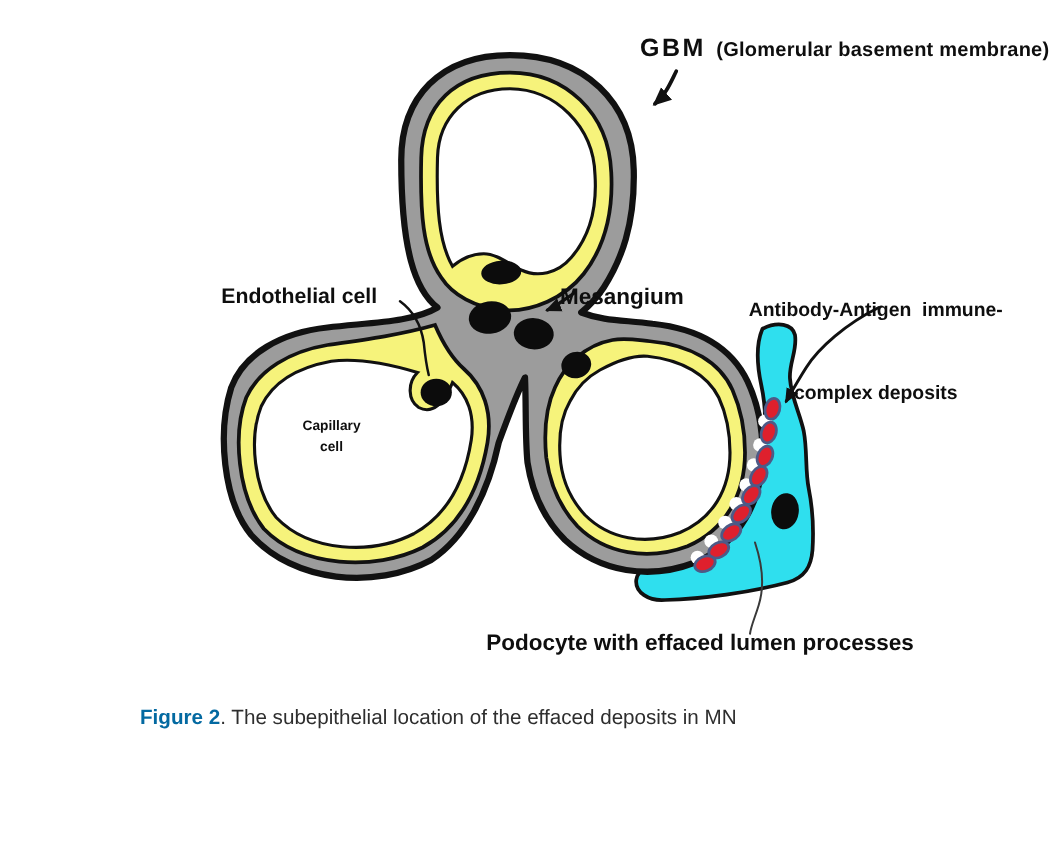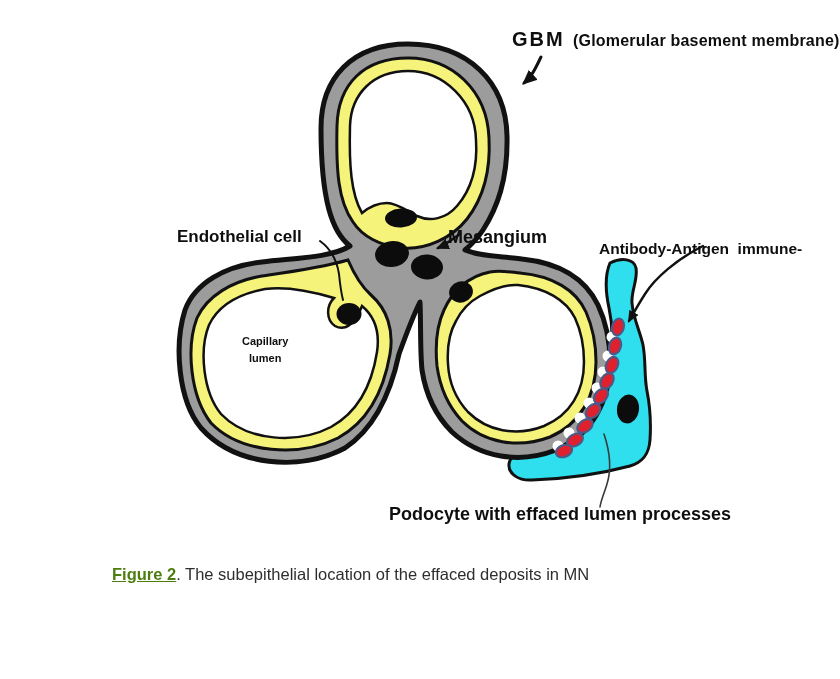--- a/index.html
+++ b/index.html
@@ -17,21 +17,21 @@
   .lbl-antibody  { left:599px; top:194px; font-size:15.5px; line-height:22px; white-space:pre; }
   .lbl-mesangium { left:448px; top:209px; font-size:18px;margin-top:18px; }
   .lbl-endo      { left:177px; top:227px; font-size:17px; }
   .lbl-capillary { left:242px; top:333px; font-size:11px; line-height:17px; }
   .lbl-podocyte  { left:389px; top:504px; font-size:18px; }
   .block { display:block;text-align:center; }
   .caption {
     position:absolute; left:112px; top:565px; font-size:16.5px; color:#2e2e2e;
     white-space:nowrap; font-family:"Liberation Sans", sans-serif;
   }
-  .caption .fig { font-weight:bold; color:#4d7c0f;text-decoration:underline; }
+  .caption .fig { font-weight:bold; color:#0369a1; }
 </style>
 </head>
 <body>
 
 <div class="stage">
 
   <svg width="840" height="679" viewBox="0 0 840 679">
     <defs>
       <marker id="ah" viewBox="0 0 10 10" refX="7.5" refY="5" markerWidth="5.5" markerHeight="5.5" orient="auto">
         <path d="M0,1 L9,5 L0,9 Z" fill="#111111"></path>
@@ -120,29 +120,30 @@
       <path stroke-width="2" d="M 320,241 C 331,249 337,261 339,274 C 340,284 341,292 343,300"></path>
       <path stroke-width="1.6" stroke="#3a3a3a" d="M 604,434 C 610,452 612,468 607,484 C 604,494 601,500 600,507"></path>
     </g>
   </svg>
 
   <div class="lbl lbl-gbm">GBM</div>
   <div class="lbl lbl-gbm-paren">(Glomerular basement membrane)</div>
 
   <div class="lbl lbl-antibody">
     <span class="block">Antibody-Antigen  immune-</span>
+    <span class="block">complex deposits</span>
   </div>
 
   <div class="lbl lbl-mesangium">Mesangium</div>
 
   <div class="lbl lbl-endo">Endothelial cell</div>
 
   <div class="lbl lbl-capillary">
     <span class="block">Capillary</span>
-    <span class="block">lumen</span>
+    <span class="block">cell</span>
   </div>
 
   <div class="lbl lbl-podocyte">Podocyte with effaced lumen processes</div>
 
   <div class="caption">
     <span class="fig">Figure 2</span><span>. The subepithelial location of the effaced deposits in MN</span>
   </div>
 
 </div>
 

